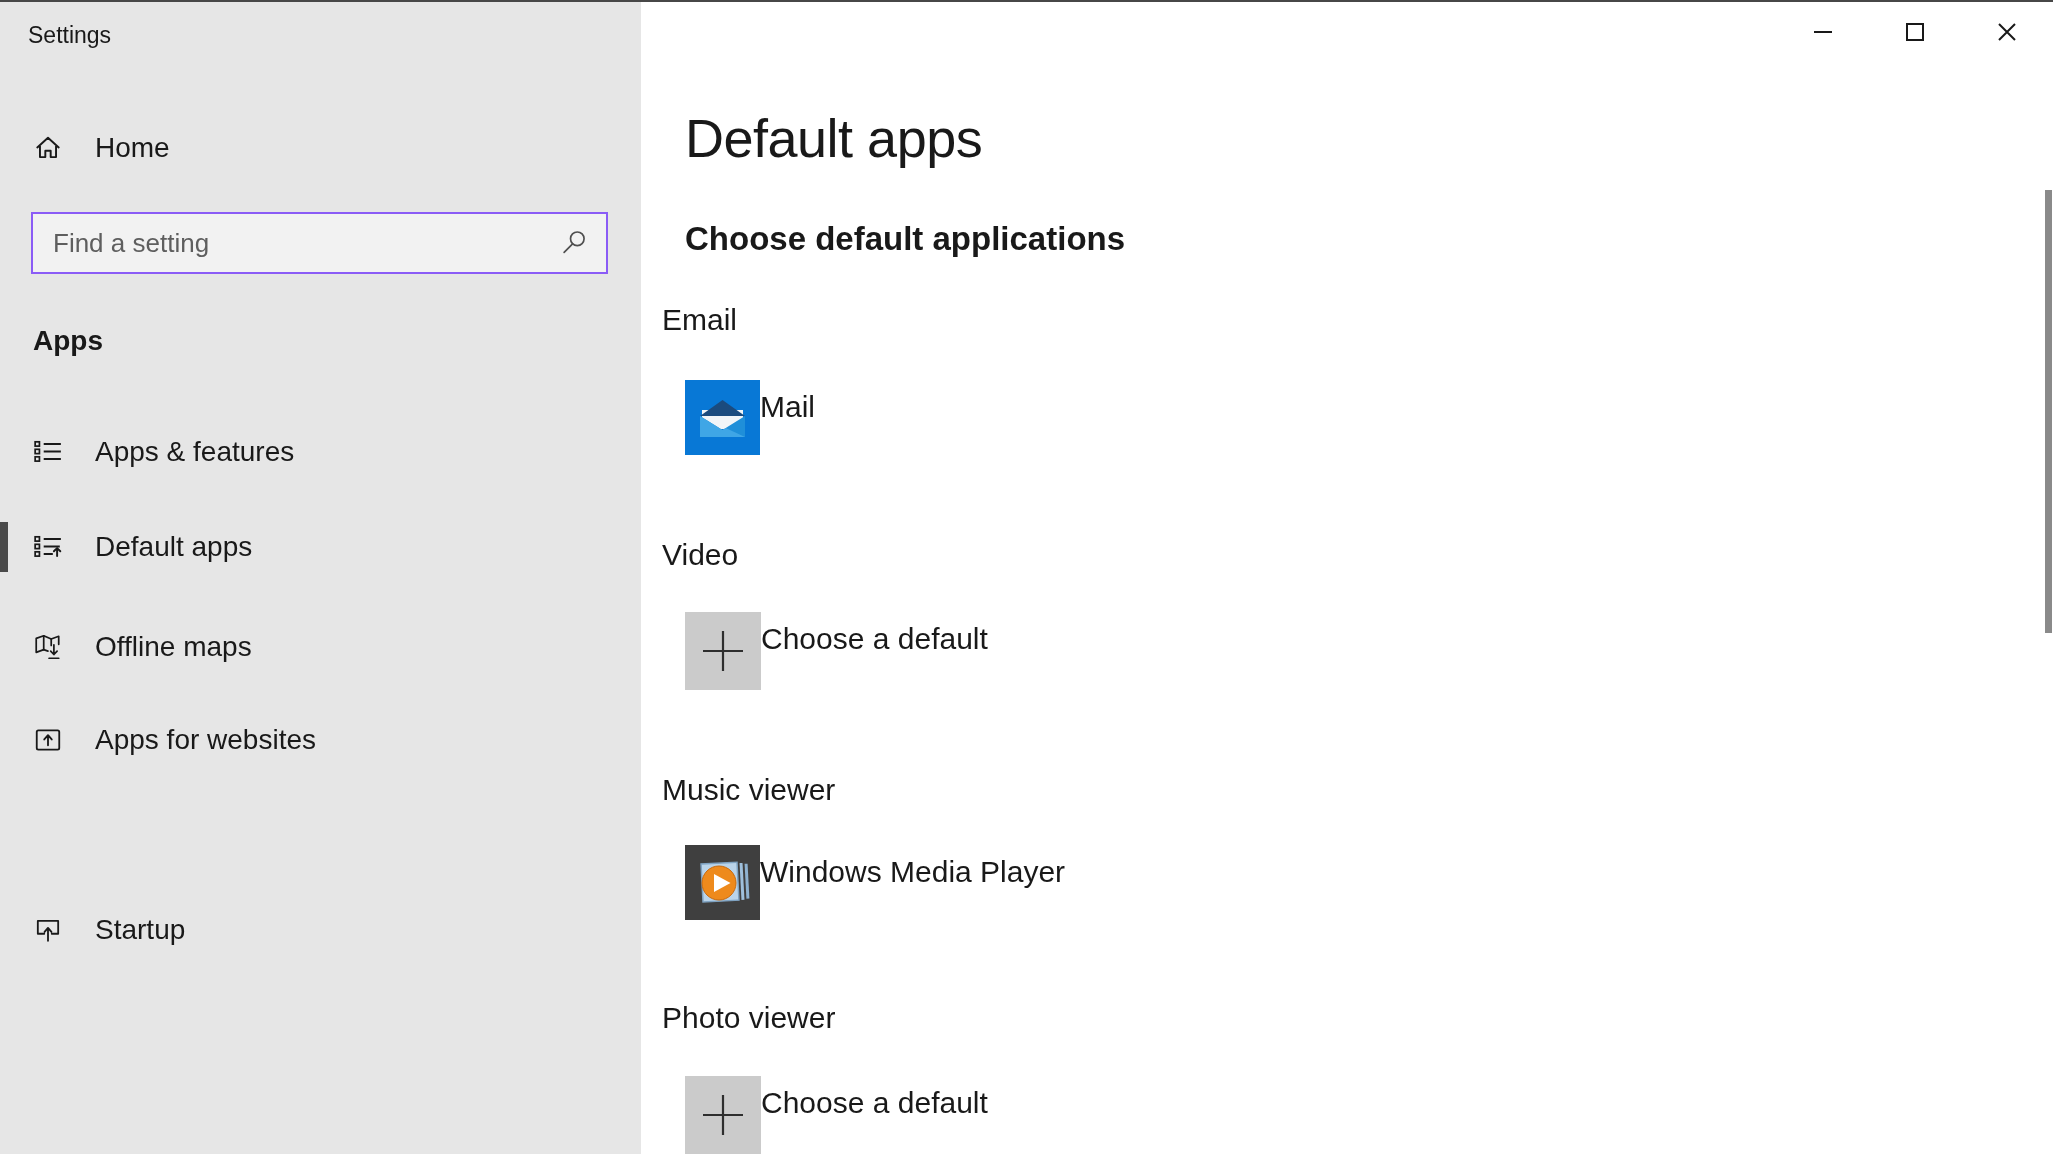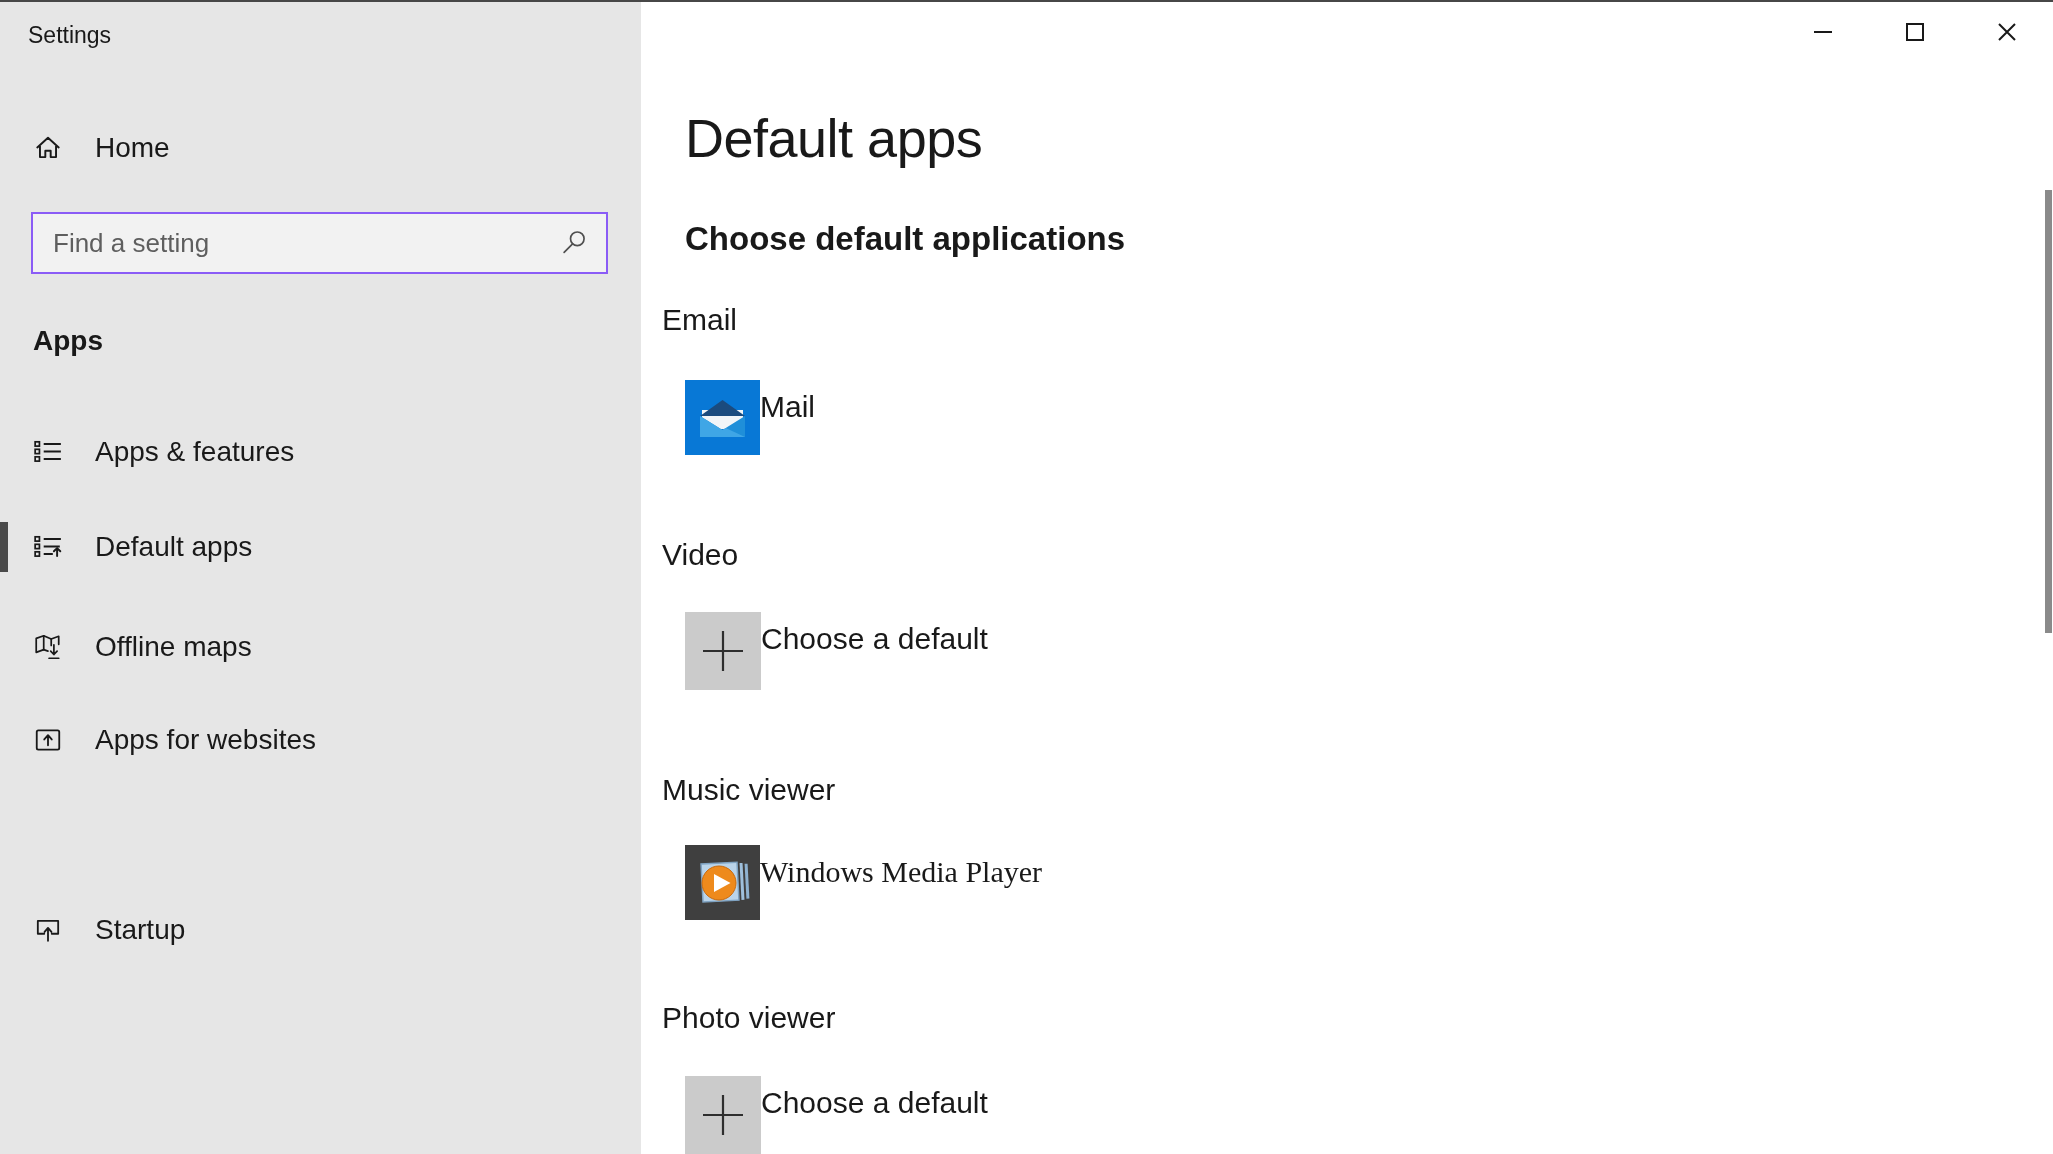--- a/index.html
+++ b/index.html
@@ -30,21 +30,21 @@
   .search-box input::placeholder{color:#5e5e5e;opacity:1;}
   .mag{width:32px;height:32px;margin-right:16px;flex:0 0 auto;cursor:pointer;}
   .section-heading{position:absolute;top:316px;left:33px;font-size:28px;font-weight:bold;margin-top:7px;}
 
   
   .main-title{position:absolute;left:685px;top:110px;font-size:54px;font-weight:300;line-height:1.05;letter-spacing:-0.5px;}
   .sub-title{position:absolute;left:685px;top:220px;font-size:33px;font-weight:700;}
   .cat-label{position:absolute;left:662px;font-size:30px;text-align:center;}
   .lbl-0{top:303px;} .lbl-1{top:538px;} .lbl-2{top:773px;} .lbl-3{top:1001px;}
   .cat-row{position:absolute;left:685px;display:flex;align-items:flex-start;cursor:pointer;}
-  .row-0{top:380px;} .row-1{top:612px;} .row-2{top:845px;font-family:Liberation Serif, serif;} .row-3{top:1076px;}
+  .row-0{top:380px;} .row-1{top:612px;} .row-2{top:845px;} .row-3{top:1076px;}
   .tile{width:75px;height:75px;flex:0 0 auto;display:block;}
   .plus-tile{width:76px;height:78px;background:#cbcbcb;flex:0 0 auto;display:flex;align-items:center;justify-content:center;}
   .app-name{margin-top:10px;font-size:30px;white-space:nowrap;}
 
   
   .win-controls{position:absolute;top:2px;right:0;display:flex;z-index:40;}
   .win-btn{width:92px;height:60px;display:flex;align-items:center;justify-content:center;background:transparent;border:none;padding:0;cursor:pointer;}
 
   
   .scroll-thumb{position:absolute;right:1px;top:190px;width:7px;height:443px;background:#8a8a8a;z-index:25;cursor:grab;}

